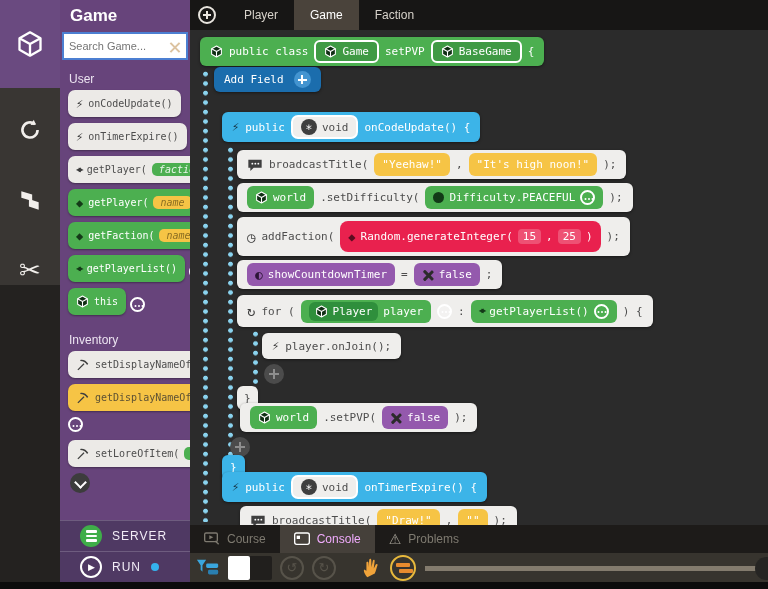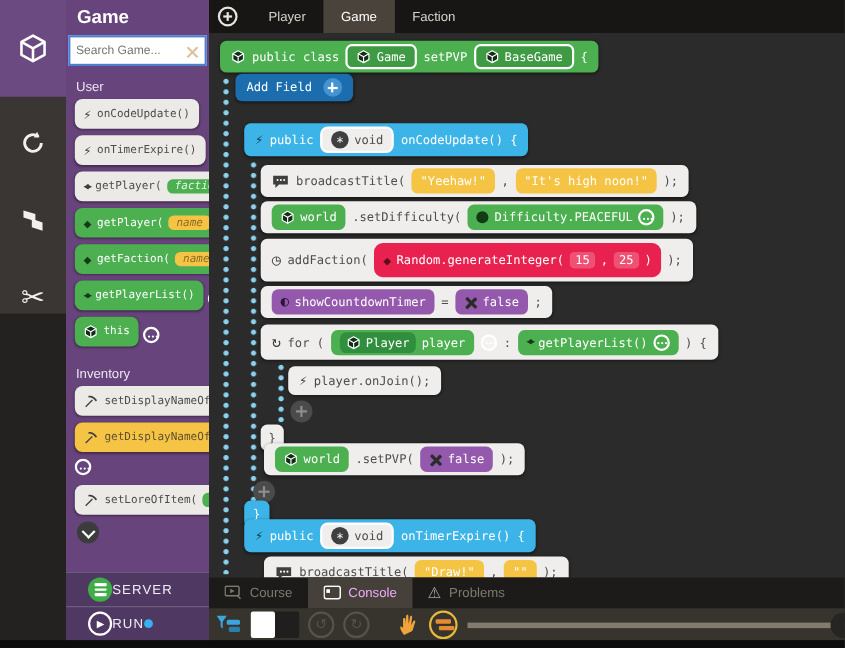--- a/index.html
+++ b/index.html
@@ -39,21 +39,21 @@
   .cu{width:13px;height:13px;flex:none}
   .cu .face{fill:#153a1a;stroke:#fff;stroke-width:2;stroke-linejoin:round}
   .cu .edge{fill:none;stroke:#fff;stroke-width:2;stroke-linejoin:round}
   .cu.dark .face{fill:#0f2e13}
   .cu.plain .face{fill:none}
   .pick{width:14px;height:14px;flex:none}
   .pick path{fill:#3f3f3f}
 
   
   #sb-foot{position:absolute;left:60px;top:520px;width:130px;height:62px;background:#4f3963;z-index:6}
-  .foot-row{display:flex;align-items:center;height:31px;padding-left:20px;border-top:1px solid rgba(255,255,255,.18);color:#f2ecf6;font-size:12px;letter-spacing:1px;cursor:pointer}
+  .foot-row{display:flex;align-items:center;gap:10px;height:31px;padding-left:20px;border-top:1px solid rgba(255,255,255,.18);color:#f2ecf6;font-size:12px;letter-spacing:1px;cursor:pointer}
   .srv-ic{width:22px;height:22px;border-radius:50%;background:#3fae49;display:flex;flex-direction:column;align-items:center;justify-content:center;gap:2px}
   .srv-ic i{display:block;width:11px;height:2.5px;background:#fff;border-radius:1px}
   .run-ic{width:22px;height:22px;border-radius:50%;border:2px solid #fff;display:flex;align-items:center;justify-content:center;color:#fff;font-size:9px;padding-left:2px}
   .blue-dot{width:8px;height:8px;border-radius:50%;background:#35b3ef}
 
   
   #main{position:absolute;left:190px;top:0;width:578px;height:589px;background:#2b2b2b}
   #tabbar{position:absolute;left:0;top:0;width:578px;height:30px;background:#171615;display:flex;align-items:center;color:#d8d3cb;font-size:12px}
   .plus-ring{width:18px;height:18px;border:2px solid #e8e4de;border-radius:50%;margin:0 12px 0 8px;position:relative;cursor:pointer}
   .plus-ring::before,.plus-ring::after{content:"";position:absolute;background:#e8e4de}

